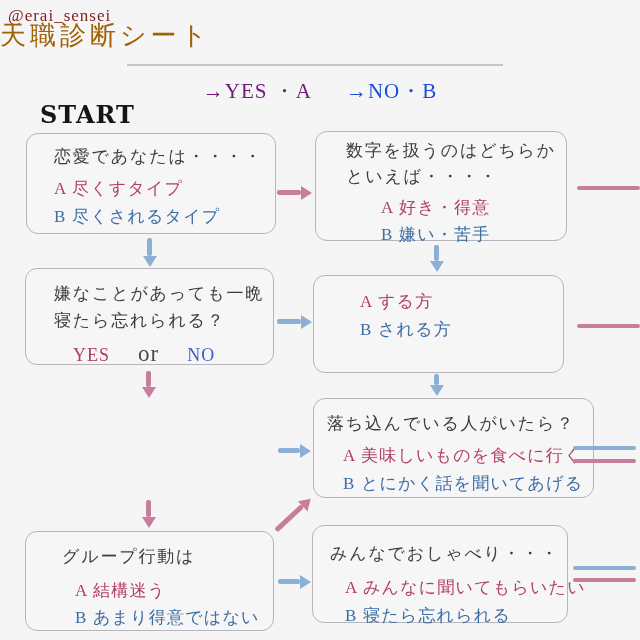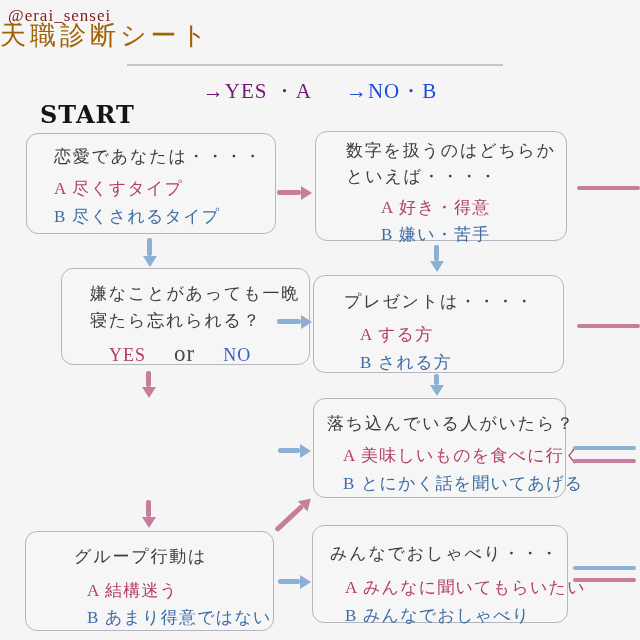--- a/index.html
+++ b/index.html
@@ -21,29 +21,29 @@
   
   .qbox { position:absolute; box-sizing:border-box; border:1.6px solid #b5b5bb;
           border-radius:12px; background:#f6f6f7; color:#3c3c3f; }
   .q   { font-size:17px; line-height:27px; letter-spacing:1.8px; white-space:nowrap; }
   .ans { font-size:17px; line-height:28px; letter-spacing:1.2px; white-space:nowrap; }
   .ans.a { color:#b23e68; }
   .ans.b { color:#3d6ca4; }
 
   .b1 { padding:9px 0 0 27px; }  .b1 .q { margin-bottom:5px; }
   .b2 { padding:6px 0 0 30px; }  .b2 .q { line-height:26px; } .b2 .ans { padding-left:35px; line-height:27px; } .b2 .q2 { margin-bottom:4px; }
-  .b3 { padding:11px 0 0 28px;margin-left:36px; }
+  .b3 { padding:11px 0 0 28px; }
   .yn-row { margin-top:7px; font-size:18px; letter-spacing:1px; padding-left:19px; }
   .yn-row .yes { color:#b23a66; }
   .yn-row .or  { color:#4a4a4c; margin:0 28px; font-size:23px; }
   .yn-row .no  { color:#3b5ec6; }
   .b4 { padding:12px 0 0 30px; } .b4 .q { margin-bottom:6px; } .b4 .ans { padding-left:16px; }
   .b5 { padding:11px 0 0 28px; } .b5 .q { margin-bottom:4px; } .b5 .ans { padding-left:17px; line-height:27px; }
   .b6 { padding:11px 0 0 13px; } .b6 .q { margin-bottom:5px; } .b6 .ans { padding-left:16px; }
-  .b7 { padding:11px 0 0 48px; } .b7 .q { margin-bottom:7px; } .b7 .ans { padding-left:13px; line-height:27px; }
+  .b7 { padding:11px 0 0 36px; } .b7 .q { margin-bottom:7px; } .b7 .ans { padding-left:13px; line-height:27px; }
   .b8 { padding:14px 0 0 17px; } .b8 .q { margin-bottom:7px; } .b8 .ans { padding-left:15px; }
 
   
   .arr { position:absolute; }
   .arr.pink { background:#c77e9c; color:#c77e9c; }
   .arr.blue { background:#8cafd4; color:#8cafd4; }
   .arr.h { height:5px; border-radius:2px; }
   .arr.h::after { content:''; position:absolute; left:100%; top:50%; margin-top:-7px;
                   border-top:7px solid transparent; border-bottom:7px solid transparent;
                   border-left:11px solid; }
@@ -86,42 +86,41 @@
 
   <div class="qbox b3" style="left:25px; top:268px; width:249px; height:97px;">
     <div class="q">嫌なことがあっても一晩</div>
     <div class="q">寝たら忘れられる？</div>
     <div class="yn-row">
       <span class="yes">YES</span><span class="or">or</span><span class="no">NO</span>
     </div>
   </div>
 
   <div class="qbox b4" style="left:313px; top:275px; width:251px; height:98px;">
-    <div class="q">プレゼントは・・・・</div>
     <div class="ans a">A する方</div>
     <div class="ans b">B される方</div>
   </div>
 
 
-  <div class="qbox b6" style="left:313px; top:398px; width:253px; height:100px;">
+  <div class="qbox b6" style="left:313px; top:398px; width:281px; height:100px;">
     <div class="q">落ち込んでいる人がいたら？</div>
     <div class="ans a">A 美味しいものを食べに行く</div>
     <div class="ans b">B とにかく話を聞いてあげる</div>
   </div>
 
   <div class="qbox b7" style="left:25px; top:531px; width:249px; height:100px;">
     <div class="q">グループ行動は</div>
     <div class="ans a">A 結構迷う</div>
     <div class="ans b">B あまり得意ではない</div>
   </div>
 
   <div class="qbox b8" style="left:312px; top:525px; width:256px; height:98px;">
     <div class="q">みんなでおしゃべり・・・</div>
     <div class="ans a">A みんなに聞いてもらいたい</div>
-    <div class="ans b">B みんなでおしゃべり</div>
+    <div class="ans b">B 寝たら忘れられる</div>
   </div>
 
   <div class="arr h pink" style="left:277px; top:190px; width:24px;"></div>
   <div class="arr v blue" style="left:147px; top:238px; height:18px;"></div>
   <div class="arr v blue" style="left:434px; top:245px; height:16px;"></div>
   <div class="arr h blue" style="left:277px; top:319px; width:24px;"></div>
   <div class="arr v pink" style="left:146px; top:371px; height:16px;"></div>
   <div class="arr v blue" style="left:434px; top:374px; height:11px;"></div>
   <div class="arr h blue" style="left:278px; top:448px; width:22px;"></div>
   <div class="arr v pink" style="left:146px; top:500px; height:17px;"></div>

